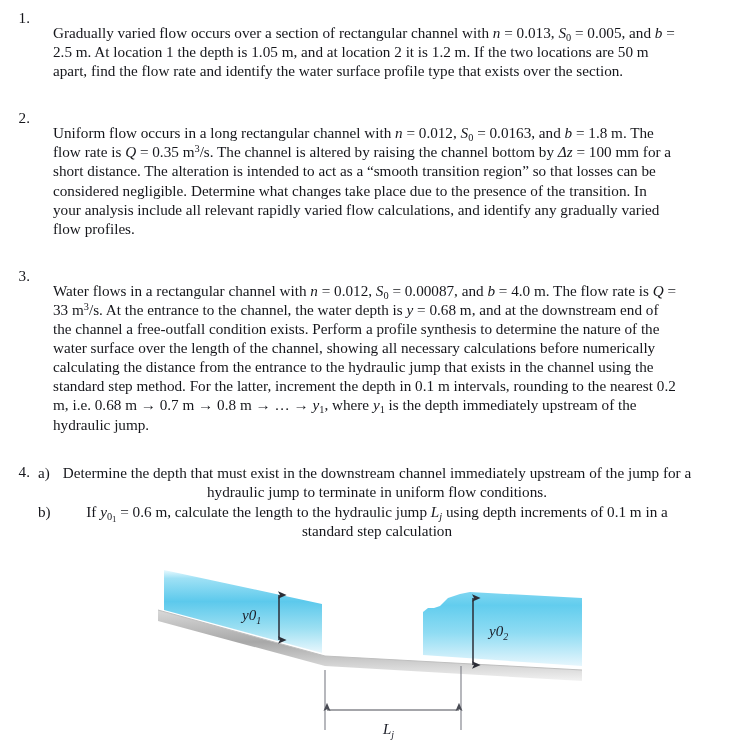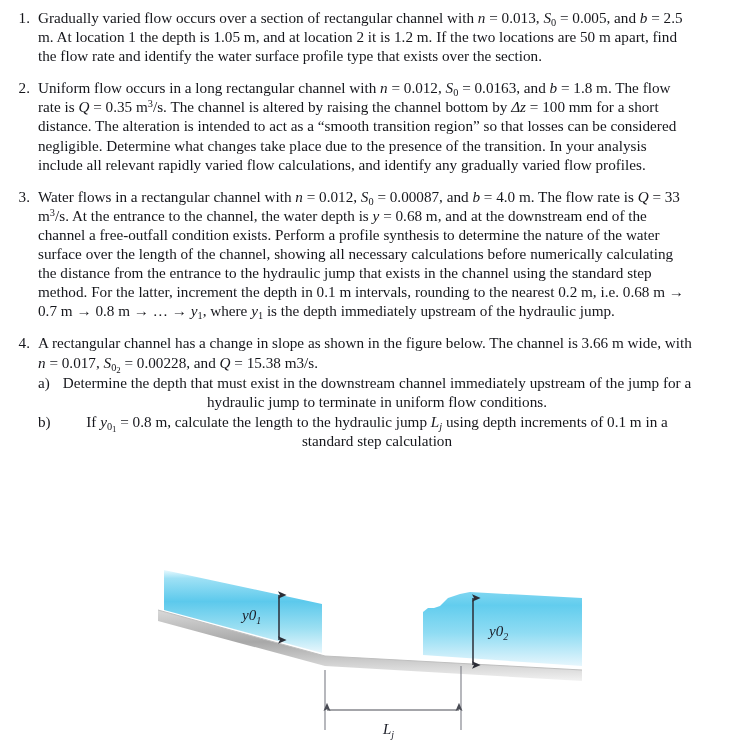--- a/index.html
+++ b/index.html
@@ -40,21 +40,21 @@
     box-sizing: border-box;
   }
   .problem-body {
     flex: 1 1 auto;
     font-size: 15.2px;
     line-height: 19.1px;
     text-align: left;
     max-width: 654px;
   }
   .problem-body p {
-    margin: 0;
+    margin: 15px;
   }
 
   .subitem {
     display: flex;
     align-items: flex-start;
     margin-top: 1px;
   }
   .sub-label {
     flex: 0 0 24px;
     width: 24px;
@@ -120,28 +120,27 @@
       </div>
       <div class="problem">
         <div class="problem-num">3.</div>
         <div class="problem-body">
           <p><span>Water flows in a rectangular channel with </span><i>n</i><span> = 0.012, </span><i>S</i><sub>0</sub><span> = 0.00087, and </span><i>b</i><span> = 4.0 m. The flow rate is </span><i>Q</i><span> = 33 m</span><sup>3</sup><span>/s. At the entrance to the channel, the water depth is </span><i>y</i><span> = 0.68 m, and at the downstream end of the channel a free-outfall condition exists. Perform a profile synthesis to determine the nature of the water surface over the length of the channel, showing all necessary calculations before numerically calculating the distance from the entrance to the hydraulic jump that exists in the channel using the standard step method. For the latter, increment the depth in 0.1 m intervals, rounding to the nearest 0.2 m, i.e. 0.68 m → 0.7 m → 0.8 m → … → </span><i>y</i><sub>1</sub><span>, where </span><i>y</i><sub>1</sub><span> is the depth immediately upstream of the hydraulic jump.</span></p>
         </div>
       </div>
       <div class="problem">
         <div class="problem-num">4.</div>
         <div class="problem-body">
-          <p><span>A rectangular channel has a change in slope as shown in the figure below. The channel is 3.66 m wide, with </span><i>n</i><span> = 0.017, </span><i>S</i><sub>0</sub><span class="sub2">2</span><span> = 0.00228, and </span><i>Q</i><span> = 15.38 m3/s.</span></p>
           <div class="subitem">
             <div class="sub-label">a)</div>
             <div class="sub-text"><span>Determine the depth that must exist in the downstream channel immediately upstream of the jump for a hydraulic jump to terminate in uniform flow conditions.</span></div>
           </div>
           <div class="subitem">
             <div class="sub-label">b)</div>
-            <div class="sub-text"><span>If </span><i>y</i><sub>0</sub><span class="sub2">1</span><span> = 0.8 m, calculate the length to the hydraulic jump </span><i>L</i><sub style="font-style: italic;">j</sub><span> using depth increments of 0.1 m in a standard step calculation</span></div>
+            <div class="sub-text"><span>If </span><i>y</i><sub>0</sub><span class="sub2">1</span><span> = 0.6 m, calculate the length to the hydraulic jump </span><i>L</i><sub style="font-style: italic;">j</sub><span> using depth increments of 0.1 m in a standard step calculation</span></div>
           </div>
         </div>
       </div>
     </div>
 
   <div class="figure-wrap">
     <svg class="figure-svg" width="729" height="196" viewBox="0 0 729 196" xmlns="http://www.w3.org/2000/svg">
       <defs>
         <linearGradient id="waterGradA" x1="0" y1="0" x2="0" y2="1">
           <stop offset="0%" stop-color="#eafaff"></stop>

